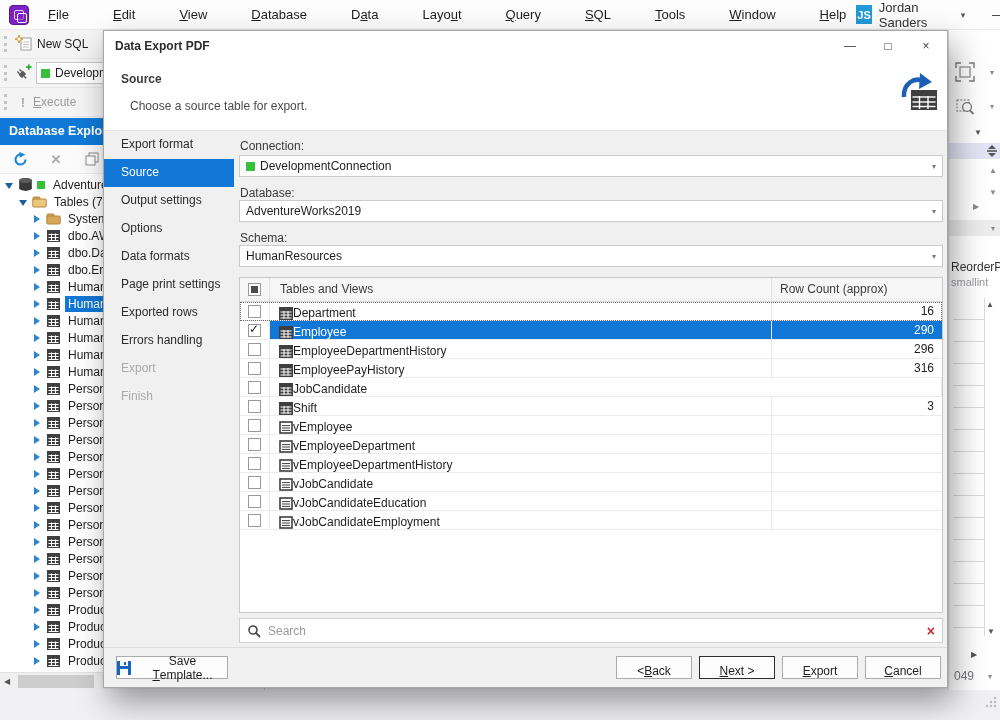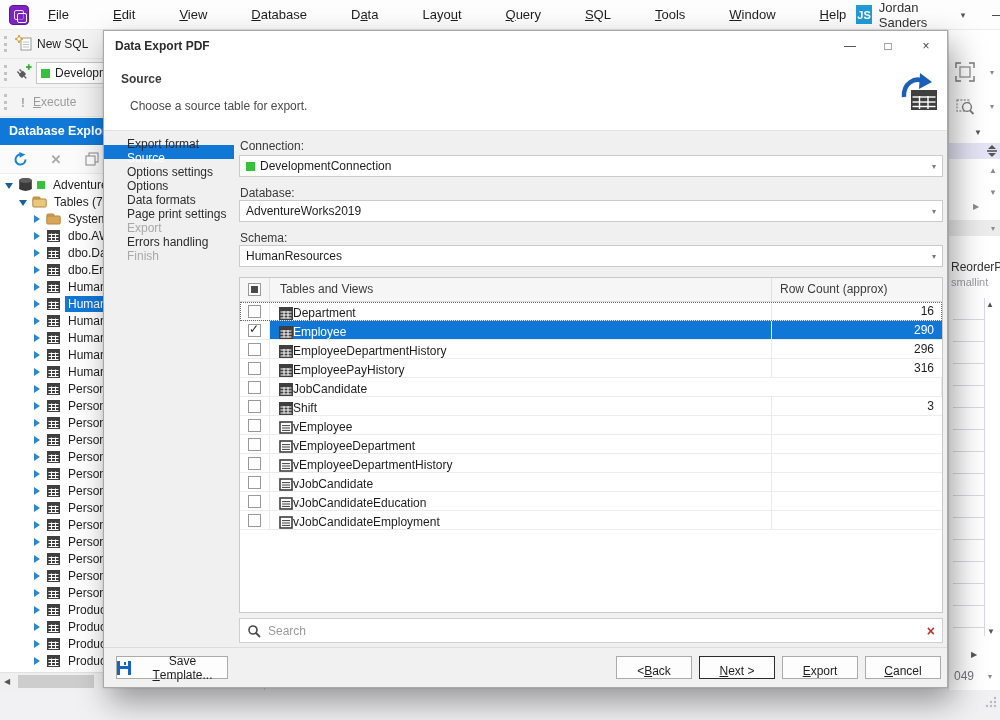--- a/index.html
+++ b/index.html
@@ -70,21 +70,21 @@
   .dlg-titlebar { position:absolute; left:0; top:0; right:0; height:30px; background:#fff; display:flex; align-items:center; }
   .dlg-title { font-weight:bold; color:#2b2b2b; margin-left:11px; }
   .dlg-winbtns { margin-left:auto; display:flex; margin-right:2px; }
   .dlg-winbtn { width:38px; height:29px; display:flex; align-items:center; justify-content:center; color:#444; font-size:12px; }
   .dlg-header { position:absolute; left:0; top:30px; right:0; height:70px; background:#fff; border-bottom:1px solid #e4e4e4; }
   .dlg-heading { position:absolute; left:17px; top:11px; font-weight:bold; color:#3c3c3c; }
   .dlg-desc { position:absolute; left:26px; top:38px; color:#4a4a4a; }
   .dlg-bigicon { position:absolute; top:9px; right:8px; width:42px; height:42px; }
 
   .dlg-nav { position:absolute; left:0; top:100px; width:130px; bottom:40px; }
-  .nav-item { height:14px; line-height:26px; padding-left:23px; color:#2c2c2c; white-space:nowrap; }
+  .nav-item { height:28px; line-height:26px; padding-left:17px; color:#2c2c2c; white-space:nowrap; }
   .nav-item.selected { background:#1177d7; color:#fff; }
   .nav-item.disabled { color:#a9a9a9; }
 
   .dlg-content { position:absolute; left:130px; top:100px; right:0; bottom:40px; }
   .field-label { position:absolute; left:6px; color:#3a3a3a; }
   .combo { position:absolute; left:5px; width:704px; height:22px; background:#fff; border:1px solid #cbcbcb; display:flex; align-items:center; padding:0 6px; }
   .combo-text { color:#1e1e1e; }
   .combo-caret { margin-left:auto; font-size:8px; color:#7a7a7a; }
 
   .grid { position:absolute; left:5px; top:146px; width:704px; height:336px; background:#fff; border:1px solid #c9c9c9; }
@@ -744,26 +744,27 @@
             <line x1="22.5" y1="26" x2="22.5" y2="39"></line>
             <line x1="31" y1="26" x2="31" y2="39"></line>
           </g>
         <path d="M7 27 C6 13, 18 7, 26 11" fill="none" stroke="#1b5fb8" stroke-width="4.5"></path>
         <polygon points="23,3 35,12 22,19" fill="#1b5fb8"></polygon>
       </svg>
     </div>
     <div class="dlg-nav" id="dlg-nav">
         <div class="nav-item">Export format</div>
         <div class="nav-item selected">Source</div>
-        <div class="nav-item">Options settings</div>
+        <div class="nav-item">Output settings</div>
         <div class="nav-item">Options</div>
         <div class="nav-item">Data formats</div>
         <div class="nav-item">Page print settings</div>
+        <div class="nav-item">Exported rows</div>
+        <div class="nav-item">Errors handling</div>
         <div class="nav-item disabled">Export</div>
-        <div class="nav-item">Errors handling</div>
         <div class="nav-item disabled">Finish</div>
       </div>
     <div class="dlg-content">
       <div id="dlg-fields">
           <div class="field-label" style="top: 8px;">Connection:</div>
           <div class="combo" style="top: 24px;">
             <span class="green-sq"></span>
             <span class="combo-text">DevelopmentConnection</span>
             <span class="combo-caret">▾</span>
           </div>

